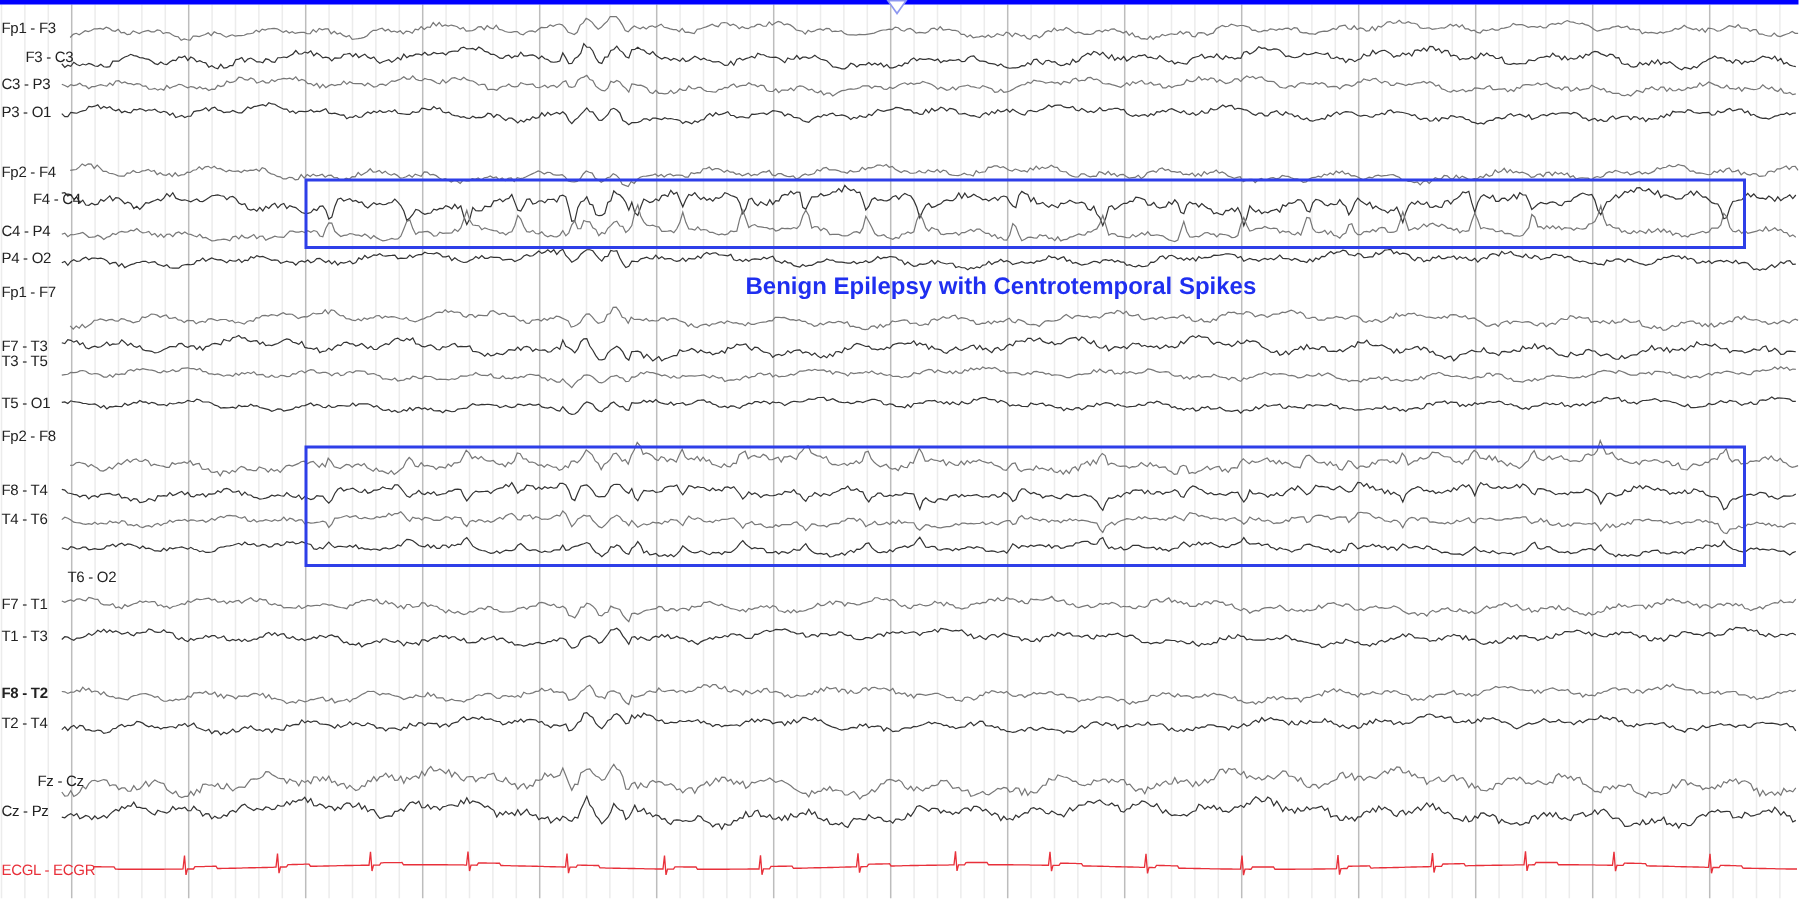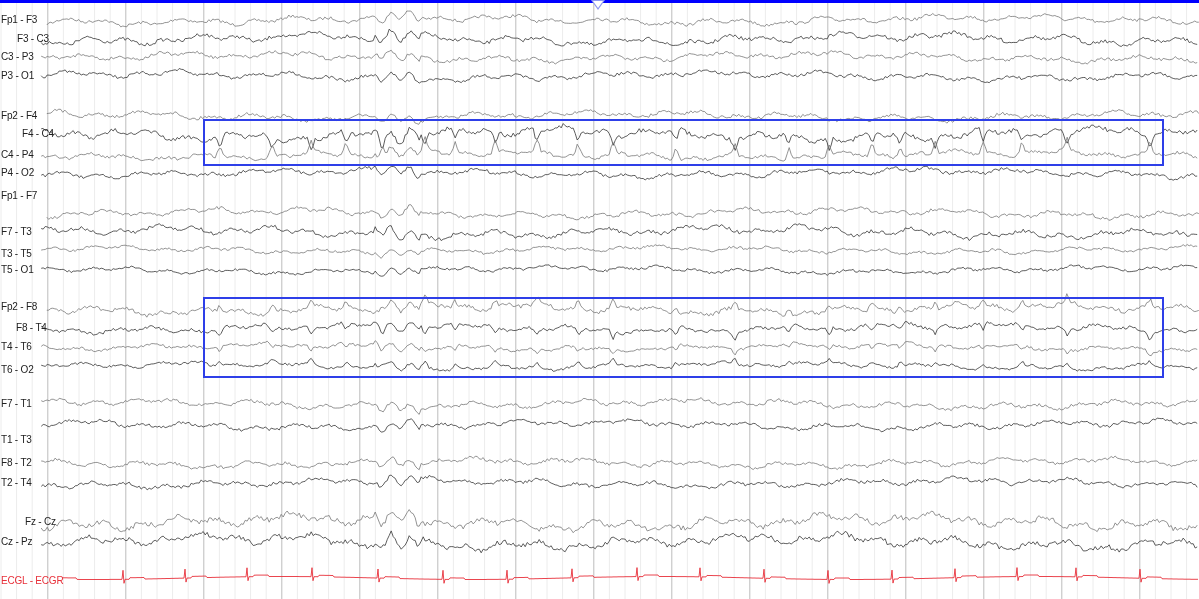--- a/index.html
+++ b/index.html
@@ -139,30 +139,31 @@
       <div class="ch-label" style="top: 14px;">Fp1 - F3</div>
       <div class="ch-label" style="top: 33px; margin-left: 16px;">F3 - C3</div>
       <div class="ch-label" style="top: 51px;">C3 - P3</div>
       <div class="ch-label" style="top: 70px;">P3 - O1</div>
       <div class="ch-label" style="top: 110px;">Fp2 - F4</div>
       <div class="ch-label" style="top: 128px; padding-left: 21px;">F4 - C4</div>
       <div class="ch-label" style="top: 149px;">C4 - P4</div>
       <div class="ch-label" style="top: 167px;">P4 - O2</div>
       <div class="ch-label" style="top: 190px;">Fp1 - F7</div>
       <div class="ch-label" style="top: 226px;">F7 - T3</div>
-      <div class="ch-label" style="top: 248px;">T3 - T5</div>
+      <div class="ch-label" style="top: 236px;">T3 - T5</div>
       <div class="ch-label" style="top: 264px;">T5 - O1</div>
-      <div class="ch-label" style="top: 301px;">Fp2 - F8</div>
-      <div class="ch-label" style="top: 322px; margin-left: 15px;">F8 - T4</div>
+      <div class="ch-label" style="top: 286px;">Fp2 - F8</div>
+      <div class="ch-label" style="top: 322px;">F8 - T4</div>
       <div class="ch-label" style="top: 341px;">T4 - T6</div>
-      <div class="ch-label" style="top: 364px;">T6 - O2</div>
+      <div class="ch-label" style="top: 380px; padding-left: 44px;">T6 - O2</div>
       <div class="ch-label" style="top: 398px;">F7 - T1</div>
-      <div class="ch-label" style="top: 434px;">T1 - T3</div>
-      <div class="ch-label" style="top: 457px;">F8 - T2</div>
+      <div class="ch-label" style="top: 419px;">T1 - T3</div>
+      <div class="ch-label" style="top: 457px; font-weight: bold;">F8 - T2</div>
       <div class="ch-label" style="top: 477px;">T2 - T4</div>
       <div class="ch-label" style="top: 516px; padding-left: 24px;">Fz - Cz</div>
       <div class="ch-label" style="top: 536px;">Cz - Pz</div>
       <div class="ch-label ecg" style="top: 575px;">ECGL - ECGR</div>
     </div>
 
   <div class="anno-box" id="box0" style="left: 203px; top: 119px; width: 961px; height: 47px;"></div>
   <div class="anno-box" id="box1" style="left: 203px; top: 297px; width: 961px; height: 81px;"></div>
+  <div id="anno-text">Benign Epilepsy with Centrotemporal Spikes</div>
 </div>
 
 </body></html>

